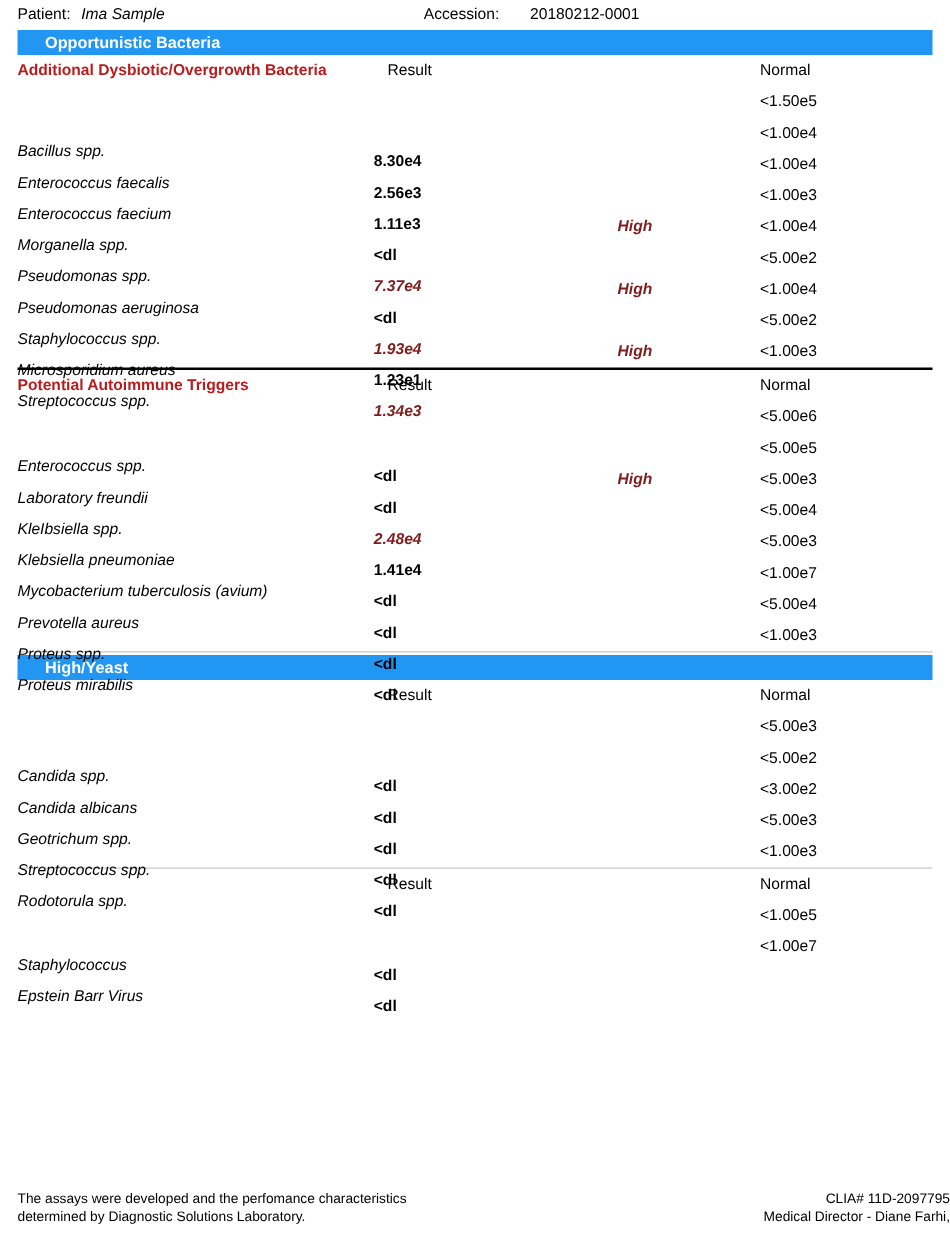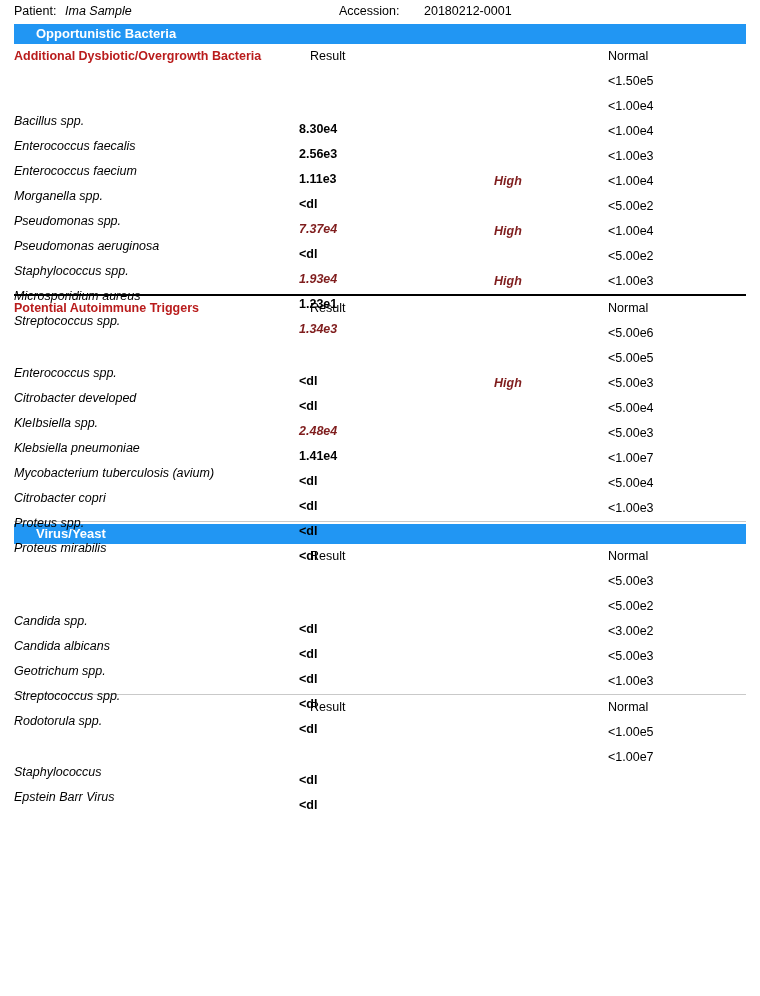--- a/index.html
+++ b/index.html
@@ -243,21 +243,21 @@
         <span class="c-result">Result</span>
         <span class="c-normal">Normal</span>
       </div>
       <div class="row">
         <span class="organism">Enterococcus spp.</span>
         <span class="result">&lt;dl</span>
         <span class="flag"></span>
         <span class="normal">&lt;5.00e6</span>
       </div>
       <div class="row">
-        <span class="organism">Citrobacter developed</span>
+        <span class="organism">Laboratory freundii</span>
         <span class="result">&lt;dl</span>
         <span class="flag"></span>
         <span class="normal">&lt;5.00e5</span>
       </div>
       <div class="row abnormal">
         <span class="organism">KleIbsiella spp.</span>
         <span class="result">2.48e4</span>
         <span class="flag">High</span>
         <span class="normal">&lt;5.00e3</span>
       </div>
@@ -267,39 +267,39 @@
         <span class="flag"></span>
         <span class="normal">&lt;5.00e4</span>
       </div>
       <div class="row">
         <span class="organism">Mycobacterium tuberculosis (avium)</span>
         <span class="result">&lt;dl</span>
         <span class="flag"></span>
         <span class="normal">&lt;5.00e3</span>
       </div>
       <div class="row">
-        <span class="organism">Citrobacter copri</span>
+        <span class="organism">Prevotella aureus</span>
         <span class="result">&lt;dl</span>
         <span class="flag"></span>
         <span class="normal">&lt;1.00e7</span>
       </div>
       <div class="row">
         <span class="organism">Proteus spp.</span>
         <span class="result">&lt;dl</span>
         <span class="flag"></span>
         <span class="normal">&lt;5.00e4</span>
       </div>
       <div class="row">
         <span class="organism">Proteus mirabilis</span>
         <span class="result">&lt;dl</span>
         <span class="flag"></span>
         <span class="normal">&lt;1.00e3</span>
       </div>
       <div class="rule-thin"></div>
-      <div class="section-bar">Virus/Yeast</div>
+      <div class="section-bar">High/Yeast</div>
       <div class="col-head">
         <span class="subhead"></span>
         <span class="c-result">Result</span>
         <span class="c-normal">Normal</span>
       </div>
       <div class="row">
         <span class="organism">Candida spp.</span>
         <span class="result">&lt;dl</span>
         <span class="flag"></span>
         <span class="normal">&lt;5.00e3</span>
@@ -341,14 +341,24 @@
         <span class="normal">&lt;1.00e5</span>
       </div>
       <div class="row">
         <span class="organism">Epstein Barr Virus</span>
         <span class="result">&lt;dl</span>
         <span class="flag"></span>
         <span class="normal">&lt;1.00e7</span>
       </div>
     </div>
 
+  <div class="footer">
+    <div class="footer-left">
+      <div>The assays were developed and the perfomance characteristics</div>
+      <div>determined by Diagnostic Solutions Laboratory.</div>
+    </div>
+    <div class="footer-right">
+      <div>CLIA# 11D-2097795</div>
+      <div>Medical Director - Diane Farhi,</div>
+    </div>
+  </div>
 
 </div>
 
 </body></html>

